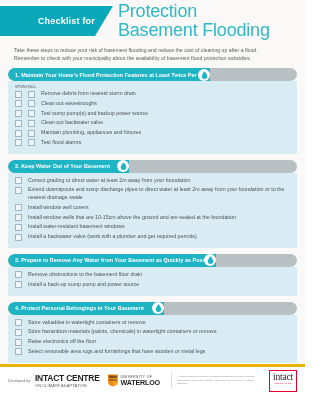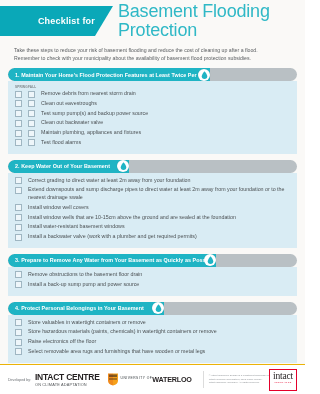--- a/index.html
+++ b/index.html
@@ -151,21 +151,21 @@
     line-height:6px;
     color:#6a6f73;
   }
 
   
   .footer{
     position:absolute;
     left:0;right:0;bottom:0;
     height:30px;
     background:#ffffff;
-    border-top:1px solid #eab308;
+    border-top:3px solid #eab308;
     display:flex;
     align-items:center;
     padding:0 8px;
     box-sizing:border-box;
   }
   .dev-by{
     font-size:3.6px;
     color:#6a6f73;
     margin-right:4px;
     white-space:nowrap;
@@ -192,21 +192,21 @@
   .uw{
     display:flex;
     align-items:center;
     margin-right:6px;
   }
   .uw-shield{
     width:12px;height:13px;
     margin-right:2px;
     flex:0 0 auto;
   }
-  .uw-text{display:flex;flex-direction:row;}
+  .uw-text{display:flex;flex-direction:column;}
   .uw-top{
     font-size:3.3px;
     color:#33393d;
     letter-spacing:.5px;
     line-height:4px;
   }
   .uw-bot{
     font-size:7.2px;
     font-weight:bold;
     color:#231f20;
@@ -252,22 +252,22 @@
 <body>
 
 <div class="page">
 
   <div class="header">
     <div class="banner">
       <span class="banner-label">Checklist for</span>
     </div>
     <div class="banner-notch"></div>
     <div class="title">
+      <div>Protection</div>
       <div>Basement Flooding</div>
-      <div>Protection</div>
     </div>
   </div>
 
   <div class="intro">
     <p>Take these steps to reduce your risk of basement flooding and reduce the cost of cleaning up after a flood.</p>
     <p>Remember to check with your municipality about the availability of basement flood protection subsidies.</p>
   </div>
 
   <div id="sections-host">
       <div class="section">

